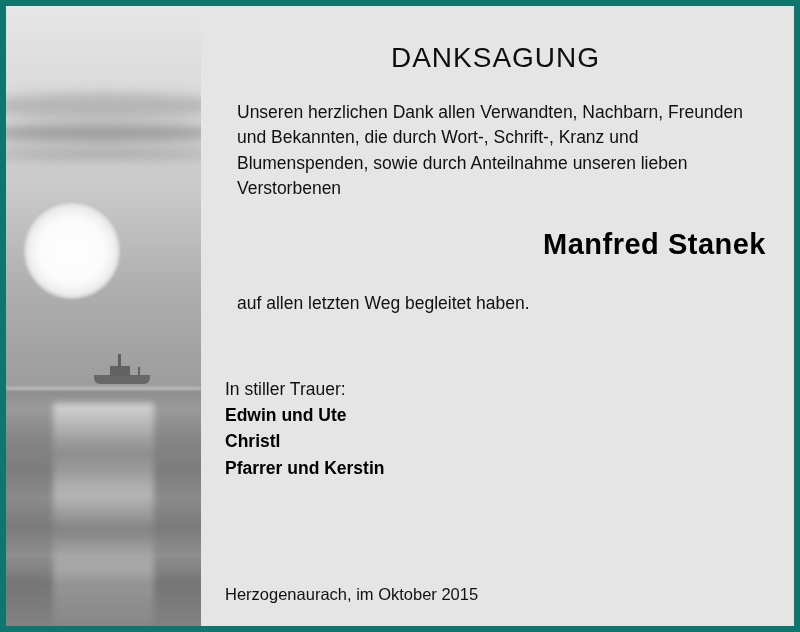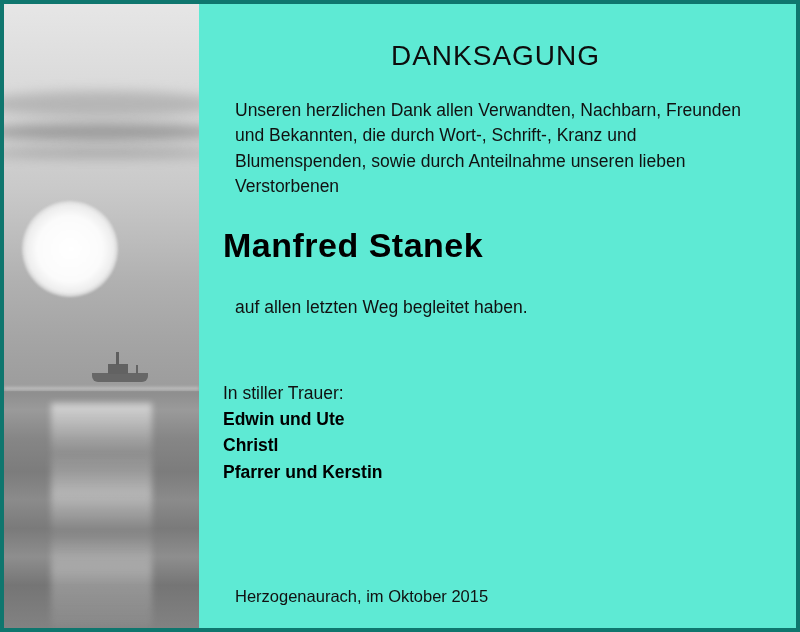--- a/index.html
+++ b/index.html
@@ -11,22 +11,22 @@
     width: 800px;
     height: 632px;
     font-family: "Liberation Sans", sans-serif;
     overflow: hidden;
   }
   .notice {
     position: relative;
     width: 800px;
     height: 632px;
     box-sizing: border-box;
-    border: 4px solid #0f766e;
-    background: #5eead4;
+    border: 6px solid #0f766e;
+    background: #e5e5e5;
     overflow: hidden;
   }
   
   .photo {
     position: absolute;
     left: 0;
     top: 0;
     width: 195px;
     height: 100%;
     overflow: hidden;
@@ -165,22 +165,22 @@
     font-weight: 400;
     color: #0d0d0d;
   }
   .para {
     font-size: 17.5px;
     line-height: 1.45;
     margin: 0 0 12px 12px;
     color: #111111;
   }
   .deceased {
-    text-align: left;
-    font-size: 34px;
+    text-align: right;
+    font-size: 29px;
     font-weight: bold;
     letter-spacing: .5px;
     margin: 26px 0 30px 0;
     color: #000000;
   }
   .spacer-sm { height: 18px; }
   .mourners {
     text-align: left;
     margin-top: 30px;
     line-height: 1.5;
@@ -190,21 +190,21 @@
     font-weight: 400;
     color: #111111;
   }
   .mourners .name {
     font-size: 17.5px;
     font-weight: bold;
     color: #000000;
   }
   .place {
     position: absolute;
-    left: 36px;
+    left: 24px;
     bottom: 22px;
     font-size: 16.5px;
     color: #111111;
   }
 </style>
 </head>
 <body>
 
 <div class="notice">
 

